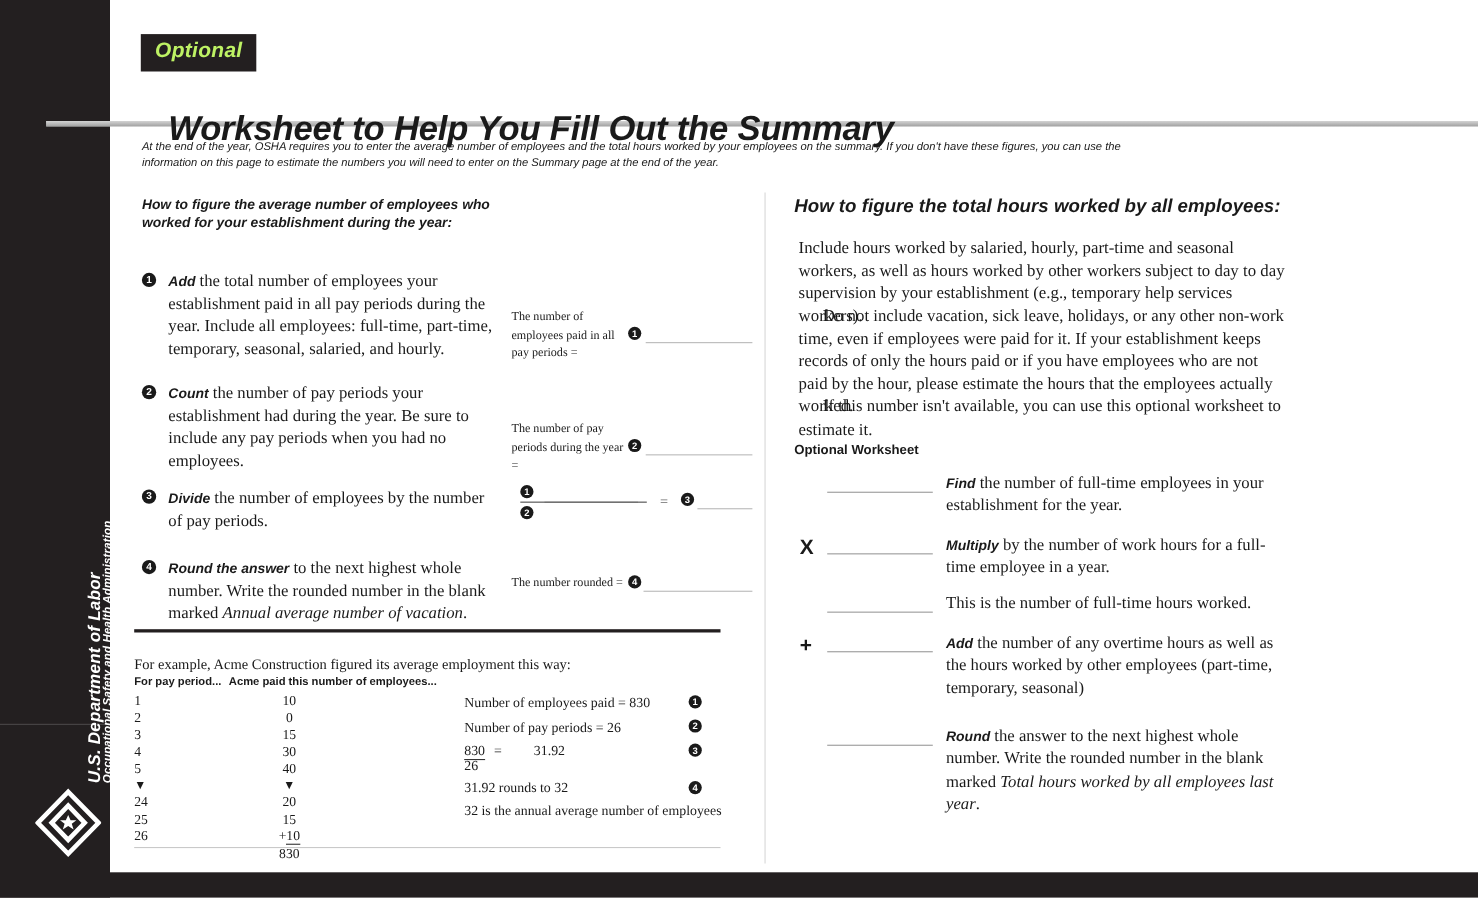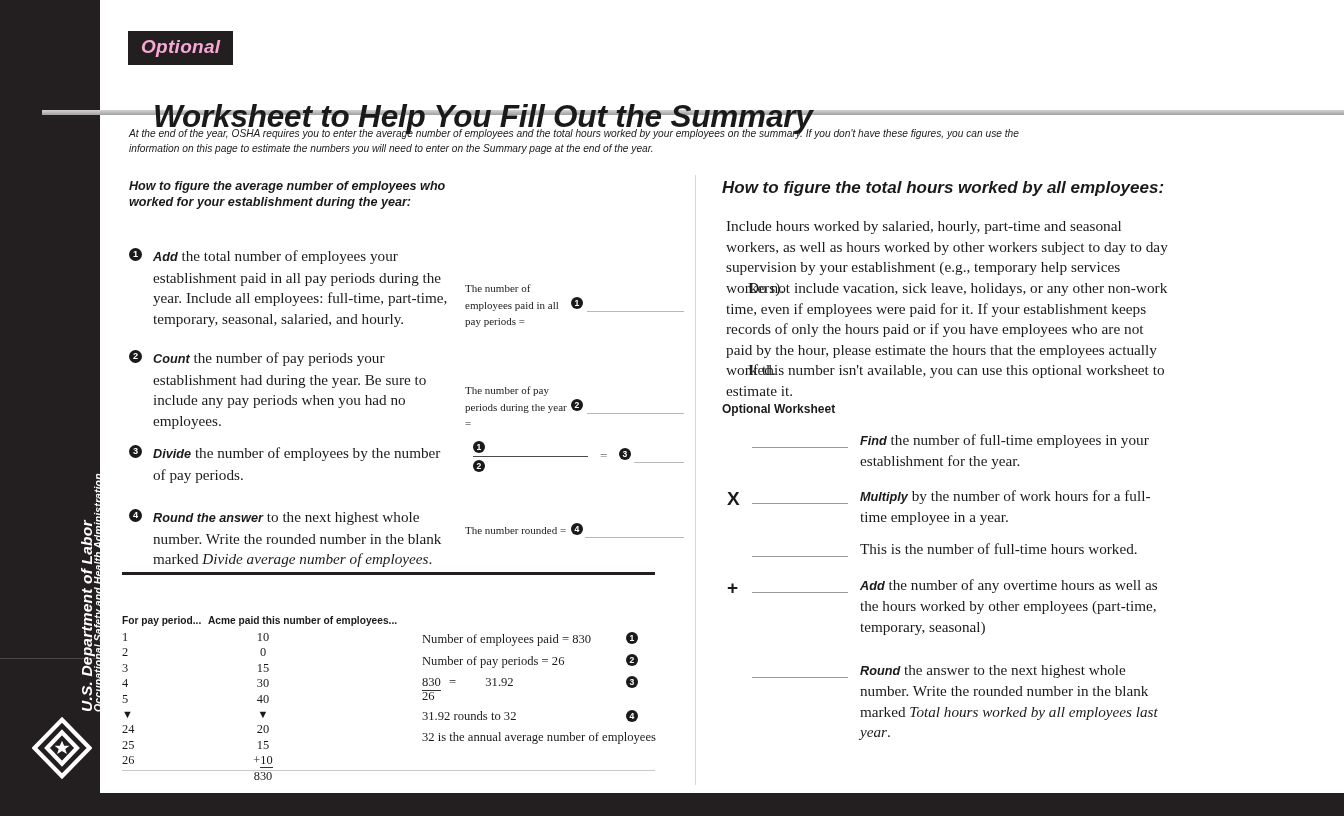--- a/index.html
+++ b/index.html
@@ -43,21 +43,21 @@
 
   
   #page {
     position: absolute; left: 100px; top: 0; width: 1244px; height: 793px;
     background: #ffffff;
   }
 
   
   #optional-badge {
     position: absolute; left: 28px; top: 31px;
-    background: #231f20; color: #f9a8d4;
+    background: #231f20; color: #bef264;
     font-family: "Liberation Sans", sans-serif;
     font-weight: bold; font-style: italic;
     font-size: 19px; letter-spacing: .3px;
     padding: 5px 13px 7px 13px;
   }
   #page-title {
     position: absolute; left: 29px; top: 77px;
     font-family: "Liberation Sans", sans-serif;
     font-weight: bold; font-style: italic;
     font-size: 31.5px; letter-spacing: -.2px;
@@ -242,30 +242,31 @@
         <div class="bullet sm" style="left:0; top:19px">2</div>
         <div class="eq">=</div>
       </div>
       <div class="bullet sm" style="left:490px; top:5px">3</div>
       <div class="blankline" style="left:505px; top:19px; width:50px;"></div>
     </div>
 
     <div class="step-row" style="top:329px">
       <div class="bullet">4</div>
       <div class="step-text">
-        <span class="lead">Round the answer</span><span> to the next highest whole number. Write the rounded number in the blank marked </span><span class="ital">Divide average number of employees</span><span>.</span>
+        <span class="lead">Round the answer</span><span> to the next highest whole number. Write the rounded number in the blank marked </span><span class="ital">Annual average number of vacation</span><span>.</span>
       </div>
       <div class="answer" style="left:336px; top:15px; width:120px;">The number rounded   =</div>
       <div class="bullet sm" style="left:442px; top:16px">4</div>
       <div class="blankline" style="left:456px; top:30px; width:99px;"></div>
     </div>
   </div>
 
   <div id="example-rule-top"></div>
   <div id="example-rule-bottom"></div>
+  <div id="example-intro">For example, Acme Construction figured its average employment this way:</div>
 
   <div class="ex-th" style="left:22px">For pay period...</div>
   <div class="ex-th" style="left:108px">Acme paid this number of employees...</div>
 
   <div class="ex-list" id="ex-periods" style="left:22px; width:50px; text-align:left;">
       <div>1</div>
       <div>2</div>
       <div>3</div>
       <div>4</div>
       <div>5</div>

